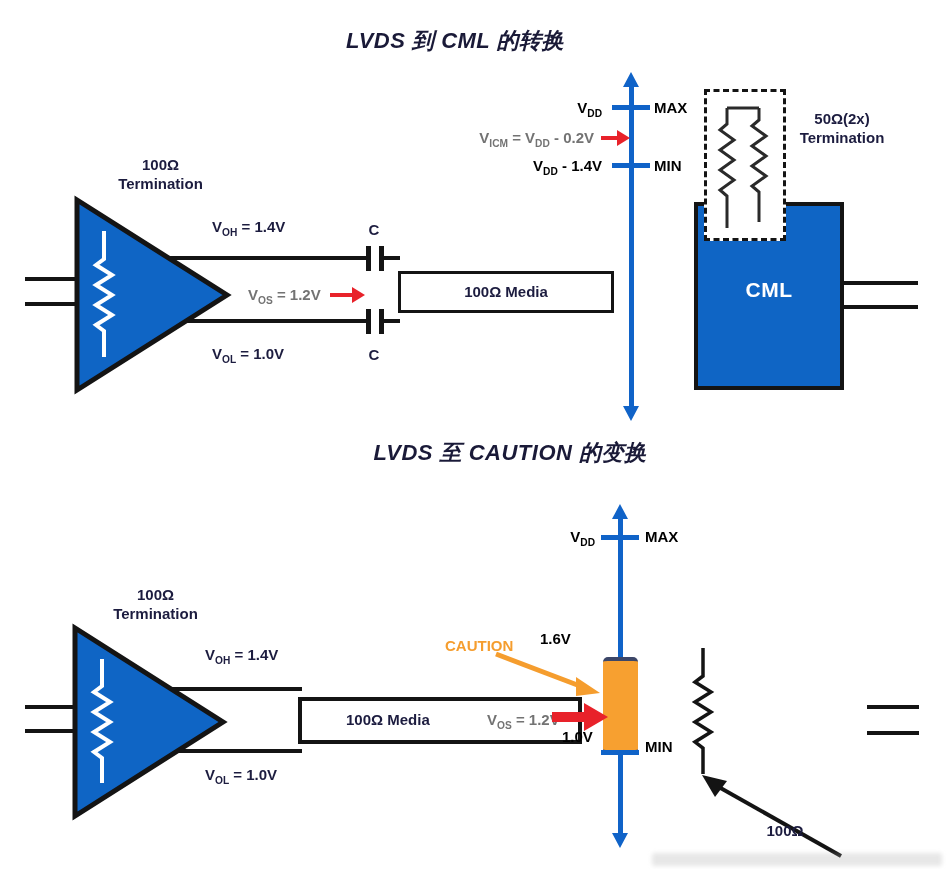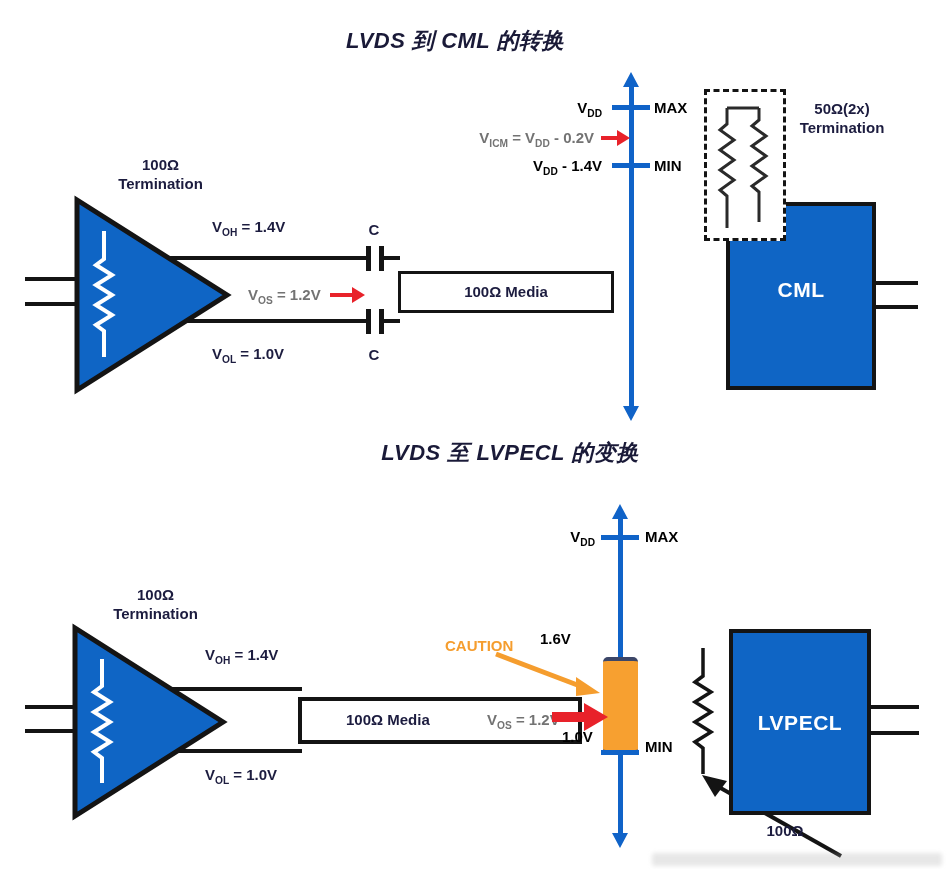--- a/index.html
+++ b/index.html
@@ -86,39 +86,39 @@
   <div class="lbl blue-t lbl-r" style="left:520px;top:99px;width:82px;"><span>V</span><sub>DD</sub></div>
   <div class="lbl blue-t" style="left:654px;top:99px;">MAX</div>
 
   <div class="lbl red-t lbl-r" style="left:430px;top:129px;width:164px;"><span>V</span><sub>ICM</sub><span> = V</span><sub>DD</sub><span> - 0.2V</span></div>
   <div class="abs" style="left:601px;top:136px;width:18px;height:4px;background:#e8222a;"></div>
   <div class="red-head" style="left:617px;top:130px;"></div>
 
   <div class="lbl blue-t lbl-r" style="left:470px;top:157px;width:132px;"><span>V</span><sub>DD</sub><span> - 1.4V</span></div>
   <div class="lbl blue-t" style="left:654px;top:157px;">MIN</div>
 
-  <div class="blue-box" style="left:726px;top:202px;width:142px;height:180px;z-index:3;">
+  <div class="blue-box" style="left:694px;top:202px;width:142px;height:180px;z-index:3;">
     <div class="box-label" style="top:72px;">CML</div>
   </div>
   <div class="hline" style="left:840px;top:281px;width:78px;"></div>
   <div class="hline" style="left:840px;top:305px;width:78px;"></div>
 
   <div class="abs" style="left:704px;top:89px;width:76px;height:146px;background:#fff;border:3px dashed #141414;z-index:4;">
     <svg width="76" height="146">
       <line x1="20" y1="16" x2="52" y2="16" stroke="#2a2a2a" stroke-width="3"></line>
       <polyline points="20,16 20,32 13,38 27,48 13,58 27,68 13,78 27,88 13,98 20,104 20,136" fill="none" stroke="#2a2a2a" stroke-width="3"></polyline>
       <polyline points="52,16 52,28 45,34 59,44 45,54 59,64 45,74 59,84 45,94 52,100 52,130" fill="none" stroke="#2a2a2a" stroke-width="3"></polyline>
     </svg>
   </div>
-  <div class="lbl lbl-c" style="left:772px;top:100px;width:140px;">
+  <div class="lbl lbl-c" style="left:772px;top:110px;width:140px;">
     <span>50Ω(2x)</span><br>
     <span>Termination</span>
   </div>
 
-  <div class="title" style="left:290px;top:438px;width:440px;">LVDS 至 LVPECL 的变换</div>
+  <div class="title" style="left:290px;top:438px;width:440px;">LVDS 至 CAUTION 的变换</div>
 
   <div class="hline" style="left:25px;top:705px;width:52px;"></div>
   <div class="hline" style="left:25px;top:729px;width:52px;"></div>
 
   <div class="hline" style="left:168px;top:687px;width:134px;"></div>
   <div class="hline" style="left:176px;top:749px;width:126px;"></div>
 
   <svg class="abs" style="left:70px;top:623px;z-index:2;" width="158" height="198">
     <polygon points="5,5 5,193 153,99" fill="#0f65c5" stroke="#141414" stroke-width="5"></polygon>
     <polyline points="32,36 32,63 24,69 40,79 24,89 40,99 24,109 40,119 24,129 32,135 32,160" fill="none" stroke="#ffffff" stroke-width="4"></polyline>
@@ -164,21 +164,18 @@
   <svg class="abs" style="left:686px;top:646px;" width="36" height="130">
     <polyline points="17,2 17,30 9,36 25,46 9,56 25,66 9,76 25,86 9,96 17,102 17,128" fill="none" stroke="#141414" stroke-width="3.5"></polyline>
   </svg>
 
   <svg class="abs" style="left:693px;top:768px;" width="158" height="95">
     <line x1="24" y1="18" x2="148" y2="88" stroke="#141414" stroke-width="4"></line>
     <polygon points="9,7 34,13 22,29" fill="#141414"></polygon>
   </svg>
   <div class="lbl lbl-c" style="left:740px;top:822px;width:90px;">100Ω</div>
 
-  <div class="blue-box" style="left:729px;top:629px;width:134px;height:178px;z-index:3;">
-    <div class="box-label" style="top:78px;">LVPECL</div>
-  </div>
   <div class="hline" style="left:867px;top:705px;width:52px;"></div>
   <div class="hline" style="left:867px;top:731px;width:52px;"></div>
 
   <div class="watermark" style="left:652px;top:853px;width:290px;height:13px;"></div>
 
 </div>
 
 </body></html>

